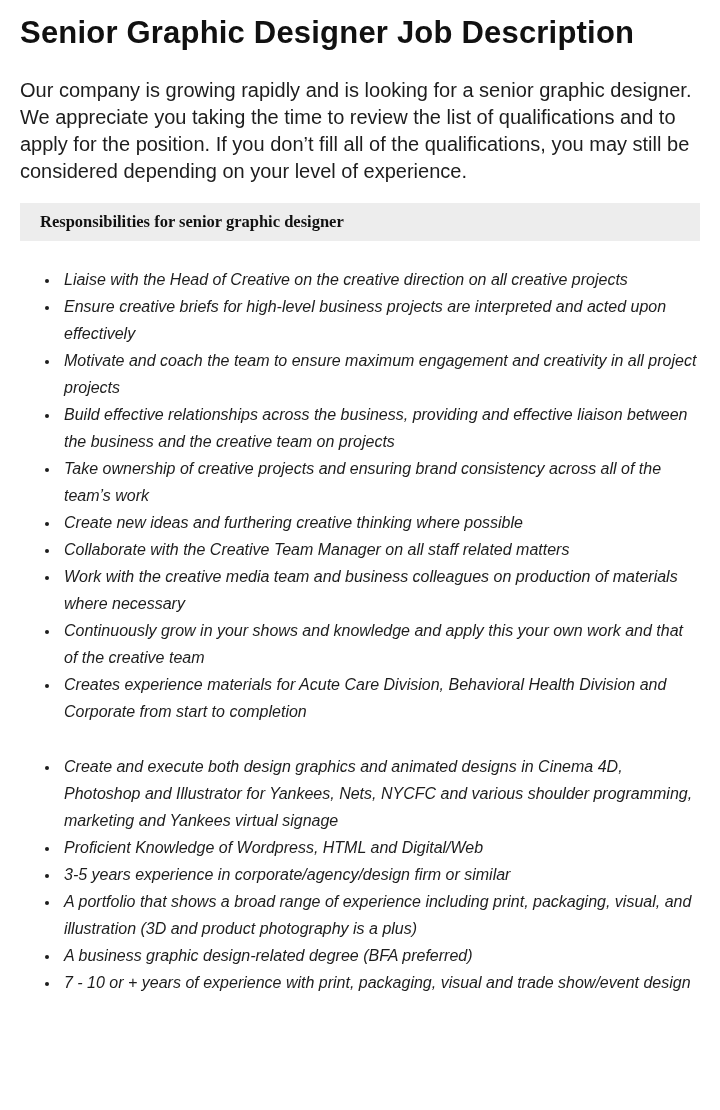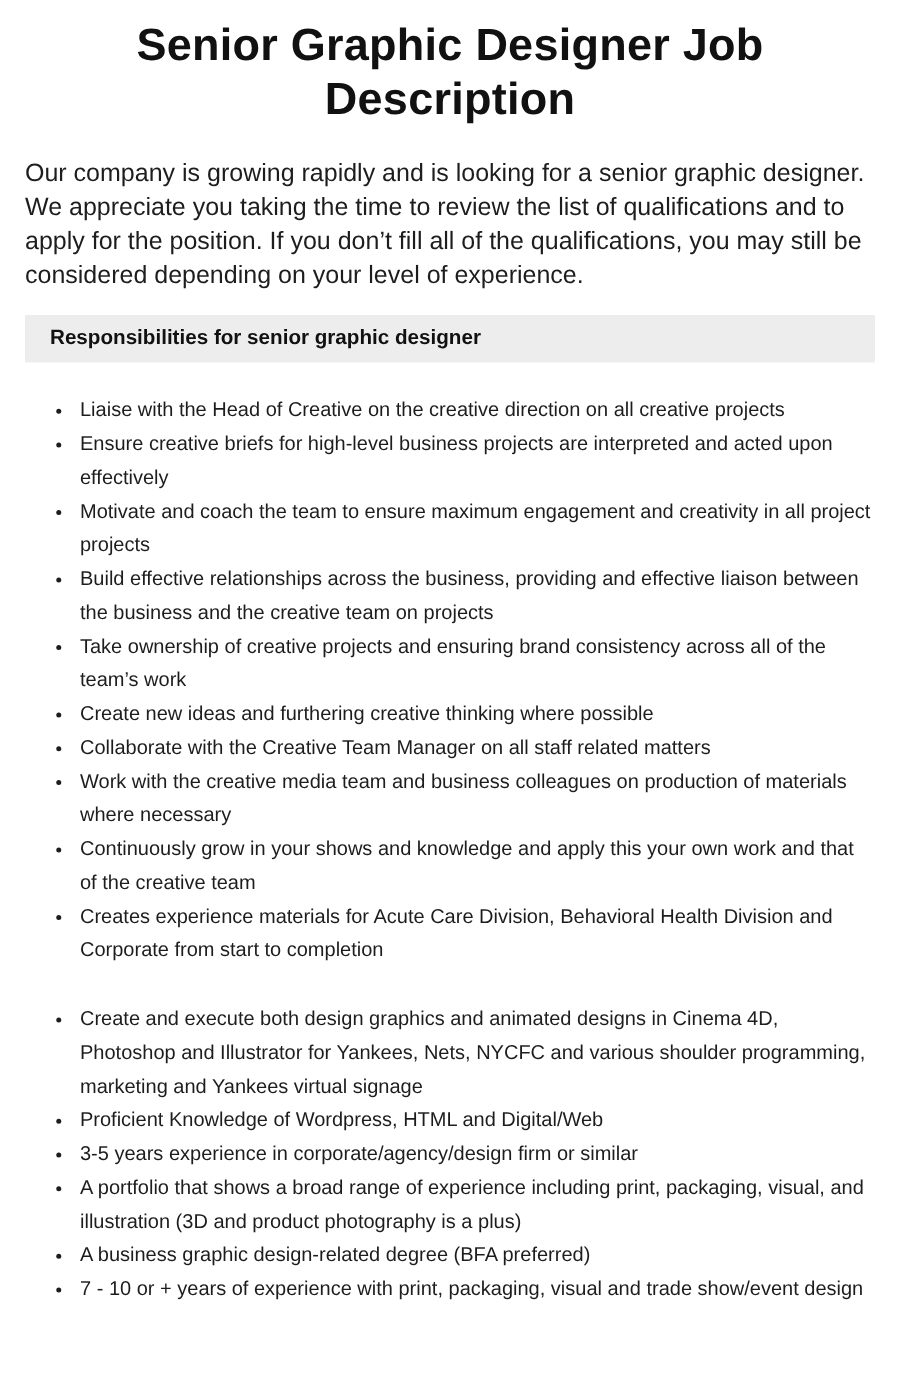--- a/index.html
+++ b/index.html
@@ -12,53 +12,54 @@
     width: 720px;
     min-height: 1110px;
     font-family: "Liberation Sans", sans-serif;
     color: #1d1d1d;
     -webkit-font-smoothing: antialiased;
   }
   .page {
     padding: 6px 20px 20px 20px;
   }
   .doc-title {
-    font-size: 36px;
+    font-size: 31px;
     font-weight: 700;
-    text-align: center;
     color: #111111;
     margin: 8px 0 26px 0;
     letter-spacing: 0.2px;
     line-height: 1.2;
   }
   .intro {
     font-size: 20px;
     line-height: 27px;
     margin: 0 0 18px 0;
     color: #1d1d1d;
   }
   .section-header {
     background: #ededed;
     font-size: 16.5px;
     font-weight: 700;
     color: #111111;
     padding: 9px 20px 10px 20px;
     margin: 0;
     line-height: 19px;
+    font-family: Liberation Serif, serif;
   }
   ul.bullet-list {
     margin: 25px 0 28px 0;
     padding-left: 40px;
     font-size: 16px;
     line-height: 27px;
     color: #1d1d1d;
   }
   ul.bullet-list li {
     margin: 0;
     padding: 0 0 0 4px;
+    font-style: italic;
   }
   ul.bullet-list li::marker {
     color: #1d1d1d;
     font-size: 14px;
   }
 </style>
 </head>
 <body>
 
 <div class="page">

